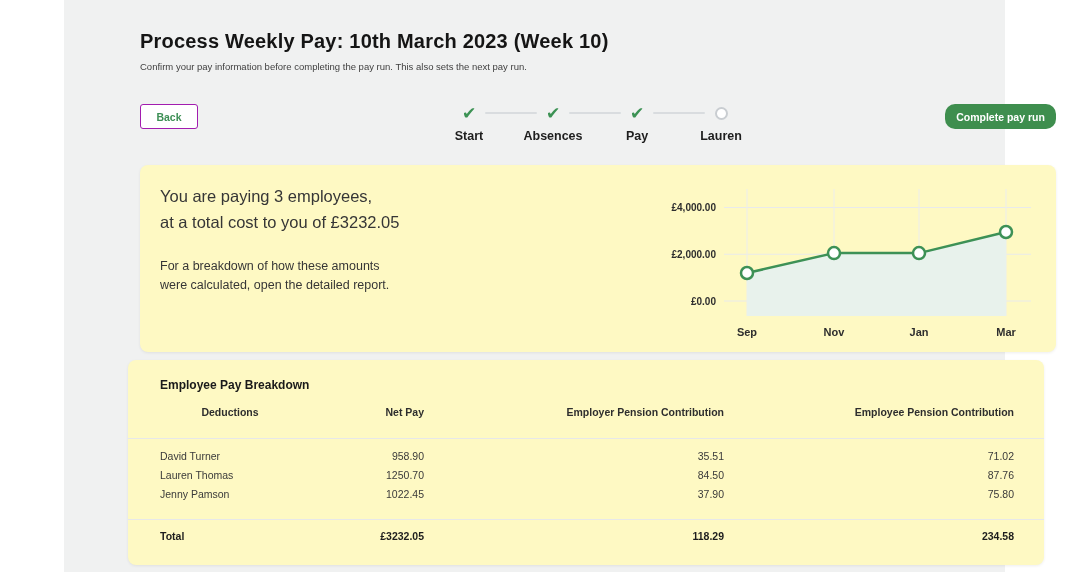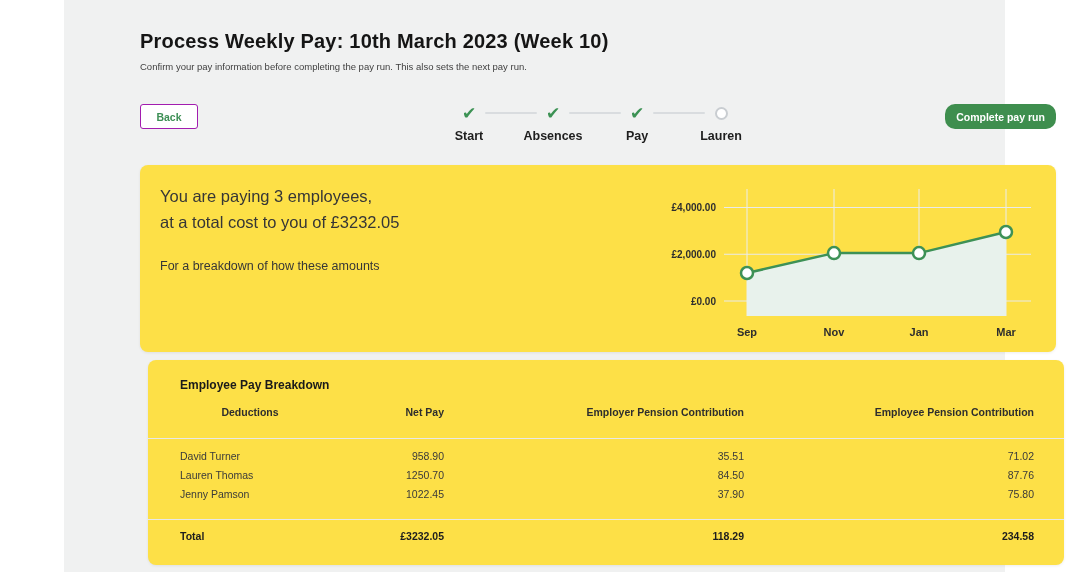--- a/index.html
+++ b/index.html
@@ -23,23 +23,23 @@
   
   .stepper { position:absolute; left:363px; top:103px; display:flex; }
   .step { width:84px; position:relative; display:flex; flex-direction:column; align-items:center; cursor:pointer; }
   .step:not(:last-child)::after { content:""; position:absolute; top:9px; left:calc(50% + 16px); width:52px; height:2px; background:#d9dcdf; border-radius:1px; }
   .step-icon { height:20px; display:flex; align-items:center; justify-content:center; }
   .step.complete .step-icon { color:#3c9254; font-size:17px; font-weight:700; font-family:"DejaVu Sans", sans-serif; }
   .step.pending .step-icon .ring { width:13px; height:13px; border:2.5px solid #c9cdd1; border-radius:50%; background:#ffffff; }
   .step-label { margin-top:6px; font-size:12.5px; font-weight:700; color:#1e1e1e; }
 
   
-  .card { position:absolute; background:#fde047; border-radius:8px; box-shadow:0 1px 3px rgba(0,0,0,.07); }
+  .card { position:absolute; background:#fef9c3; border-radius:8px; box-shadow:0 1px 3px rgba(0,0,0,.07); }
   .card-summary { left:76px; top:165px; width:916px; height:187px; }
-  .card-table { left:84px; top:360px; width:916px; height:205px; }
+  .card-table { left:64px; top:360px; width:916px; height:205px; }
 
   .summary-main { position:absolute; left:20px; top:18px; font-size:16.5px; line-height:26px; color:#363636; }
   .summary-sub { position:absolute; left:20px; top:92px; font-size:12.5px; line-height:19px; color:#363636; }
 
   .chart { position:absolute; left:519px; top:16px; }
 
   
   .table-title { position:absolute; left:32px; top:18px; font-size:12px; font-weight:700; color:#1a1a1a; }
   .tgrid { display:grid; grid-template-columns:140px 124px 300px 290px; }
   .thead { position:absolute; left:32px; right:30px; top:46px; }
@@ -87,20 +87,21 @@
       </div>
     </div>
 
     <div class="card card-summary">
       <div class="summary-main">
         <div>You are paying 3 employees,</div>
         <div>at a total cost to you of £3232.05</div>
       </div>
       <div class="summary-sub">
         <div>For a breakdown of how these amounts</div>
+        <div>were calculated, open the detailed report.</div>
       </div>
       <svg class="chart" id="pay-chart" width="380" height="160" viewBox="0 0 380 160">
           <line x1="65" y1="120" x2="372" y2="120" stroke="#e9eaeb" stroke-width="1"></line>
           <line x1="65" y1="73.25" x2="372" y2="73.25" stroke="#e9eaeb" stroke-width="1"></line>
           <line x1="65" y1="26.5" x2="372" y2="26.5" stroke="#e9eaeb" stroke-width="1"></line>
           <line x1="88" y1="8" x2="88" y2="135" stroke="#eceded" stroke-width="1"></line>
           <line x1="175" y1="8" x2="175" y2="135" stroke="#eceded" stroke-width="1"></line>
           <line x1="260" y1="8" x2="260" y2="135" stroke="#eceded" stroke-width="1"></line>
           <line x1="347" y1="8" x2="347" y2="135" stroke="#eceded" stroke-width="1"></line>
           <polygon points="88,92.0 175,72.1 260,72.1 347,51.0 347,135 88,135" fill="#e8f2ec"></polygon>

